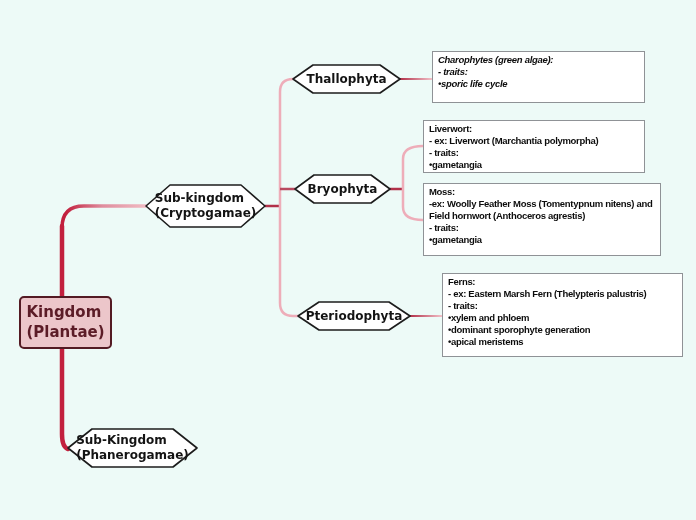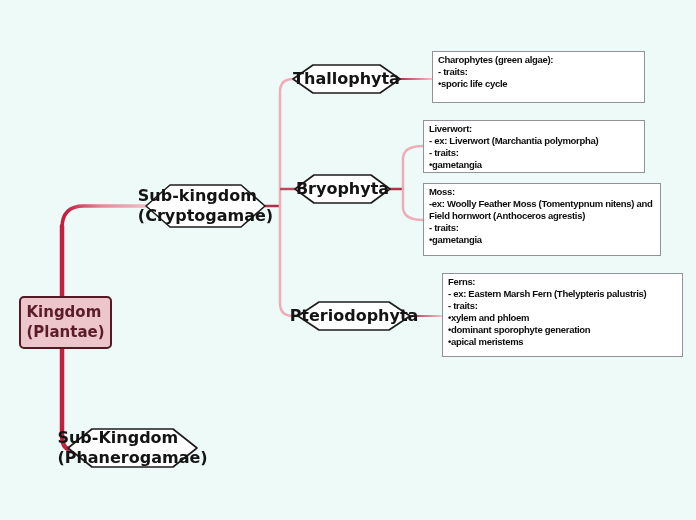--- a/index.html
+++ b/index.html
@@ -4,21 +4,21 @@
 <style>
   html,body{margin:0;padding:0;background:#edfaf7;}
   .canvas{
     position:relative;width:696px;height:520px;overflow:hidden;
     background:#edfaf7;
     font-family:"DejaVu Sans","Liberation Sans",sans-serif;
   }
   svg.wires{position:absolute;left:0;top:0;}
   .hexlabel{
     position:absolute;display:flex;align-items:center;justify-content:center;
-    font-weight:bold;font-size:16px;line-height:1.22;color:#141414;
+    font-weight:bold;font-size:12px;line-height:1.22;color:#141414;
     pointer-events:auto;
   }
   .hexlabel .inner{text-align:left;}
   .hexlabel.center .inner{text-align:center;}
   .root-node{
     position:absolute;left:19px;top:296px;width:93px;height:53px;
     box-sizing:border-box;background:#ecc6ca;border:2.5px solid #531a23;
     border-radius:5px;color:#5c1c27;font-weight:bold;font-size:15px;
     line-height:1.3;display:flex;align-items:center;justify-content:center;
   }
@@ -99,21 +99,21 @@
     <div class="inner">Pteriodophyta</div>
   </div>
 
   <div class="hexlabel" style="left:68px;top:429px;width:129px;height:38px;">
     <div class="inner">
       <div>Sub-Kingdom</div>
       <div>(Phanerogamae)</div>
     </div>
   </div>
 
-  <div class="note" style="left:432px;top:51px;width:213px;min-height:52px;">
+  <div class="note" style="left:432px;top:51px;width:213px;min-height:52px;font-style:italic;">
     <div>Charophytes (green algae):</div>
     <div>- traits:</div>
     <div>•sporic life cycle</div>
   </div>
 
   <div class="note" style="left:423px;top:120px;width:222px;min-height:51px;">
     <div>Liverwort:</div>
     <div>- ex: Liverwort (Marchantia polymorpha)</div>
     <div>- traits:</div>
     <div>•gametangia</div>

